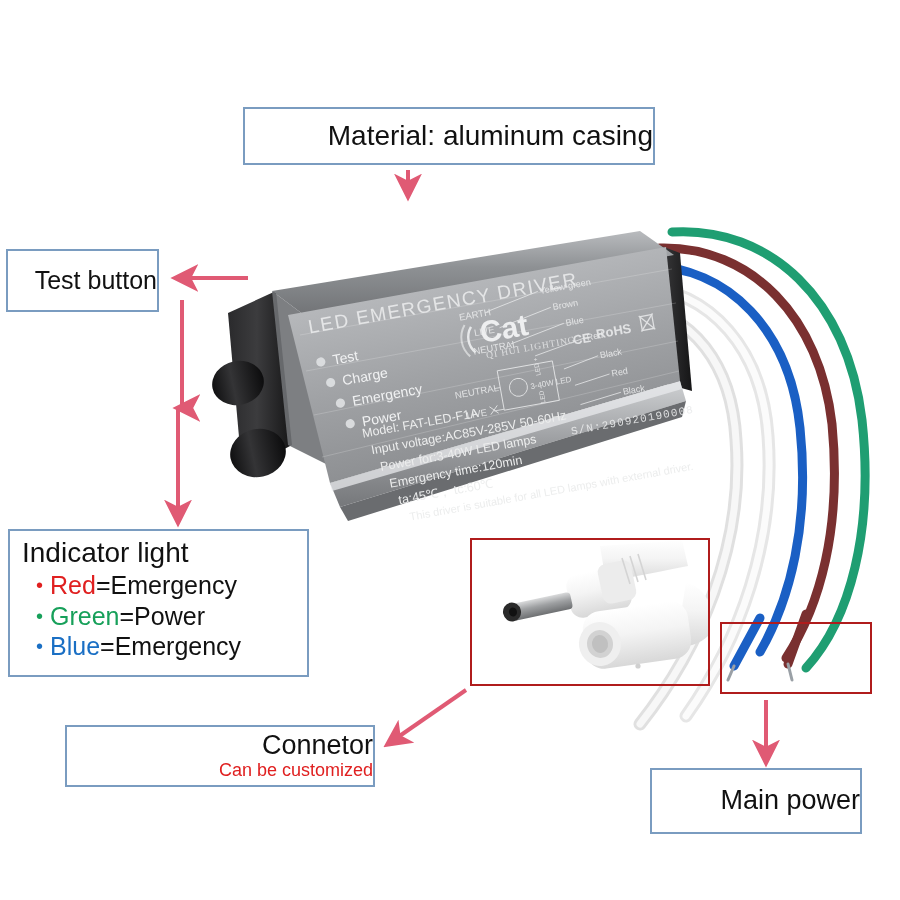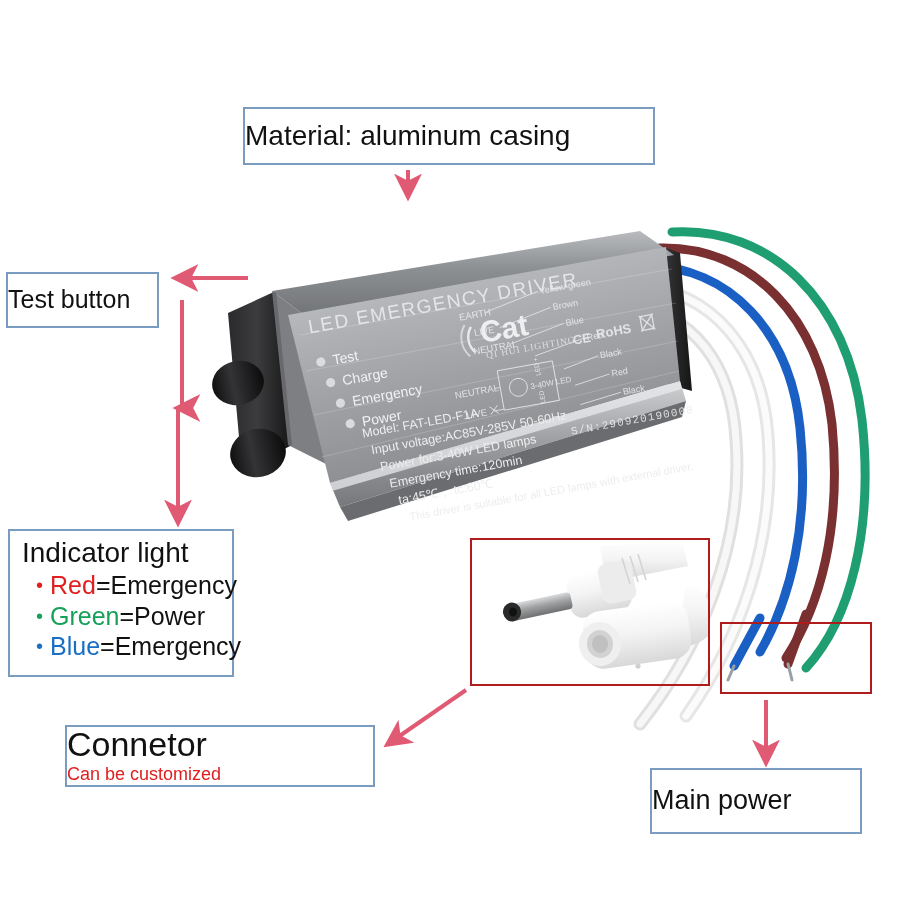--- a/index.html
+++ b/index.html
@@ -20,40 +20,40 @@
     overflow: hidden;
   }
 
   
   .callout {
     position: absolute;
     background: #ffffff;
     border: 2px solid #7a9cc0;
     display: flex;
     flex-direction: column;
-    align-items: flex-start;
+    align-items: flex-end;
     justify-content: center;
     color: #111111;
     z-index: 40;
   }
   .callout .line1 {
     font-size: 27px;
     line-height: 1.1;
     white-space: nowrap;
     color: #111;
   }
 
   #callout-material { left: 243px; top: 107px; width: 412px; height: 58px; }
   #callout-material .line1 { font-size: 28px; }
 
-  #callout-test { left: 6px; top: 272px; width: 153px; height: 56px; }
+  #callout-test { left: 6px; top: 249px; width: 153px; height: 63px; }
   #callout-test .line1 { font-size: 25px; }
 
   #callout-indicator {
-    left: 8px; top: 529px; width: 226px; height: 148px;
+    left: 8px; top: 529px; width: 301px; height: 148px;
     align-items: flex-start; justify-content: flex-start;
     padding: 6px 0 8px 12px;
   }
   #callout-indicator .ind-title {
     font-size: 28px; color: #111; line-height: 1.15; margin-bottom: 1px;
   }
   .ind-row {
     display: flex; align-items: baseline;
     font-size: 25px; line-height: 1.22; margin-left: 14px;
   }
@@ -63,21 +63,21 @@
   }
   .b-red    { color: #e02020; }
   .b-green  { color: #17a05a; }
   .b-blue   { color: #1a6fc4; }
   .w-red    { color: #e02020; }
   .w-green  { color: #17a05a; }
   .w-blue   { color: #1a6fc4; }
   .w-black  { color: #111111; }
 
   #callout-connector { left: 65px; top: 725px; width: 310px; height: 62px; }
-  #callout-connector .c-title { font-size: 34px; color: #111; line-height: 1.05; }
+  #callout-connector .c-title { font-size: 27px; color: #111; line-height: 1.05; }
   #callout-connector .c-sub { font-size: 18px; color: #e02020; line-height: 1.15; margin-top: 1px; }
 
   #callout-mainpower { left: 650px; top: 768px; width: 212px; height: 66px; }
   #callout-mainpower .line1 { font-size: 27px; }
 
   
   .redbox {
     position: absolute;
     border: 2px solid #b01c1c;
     background: transparent;

